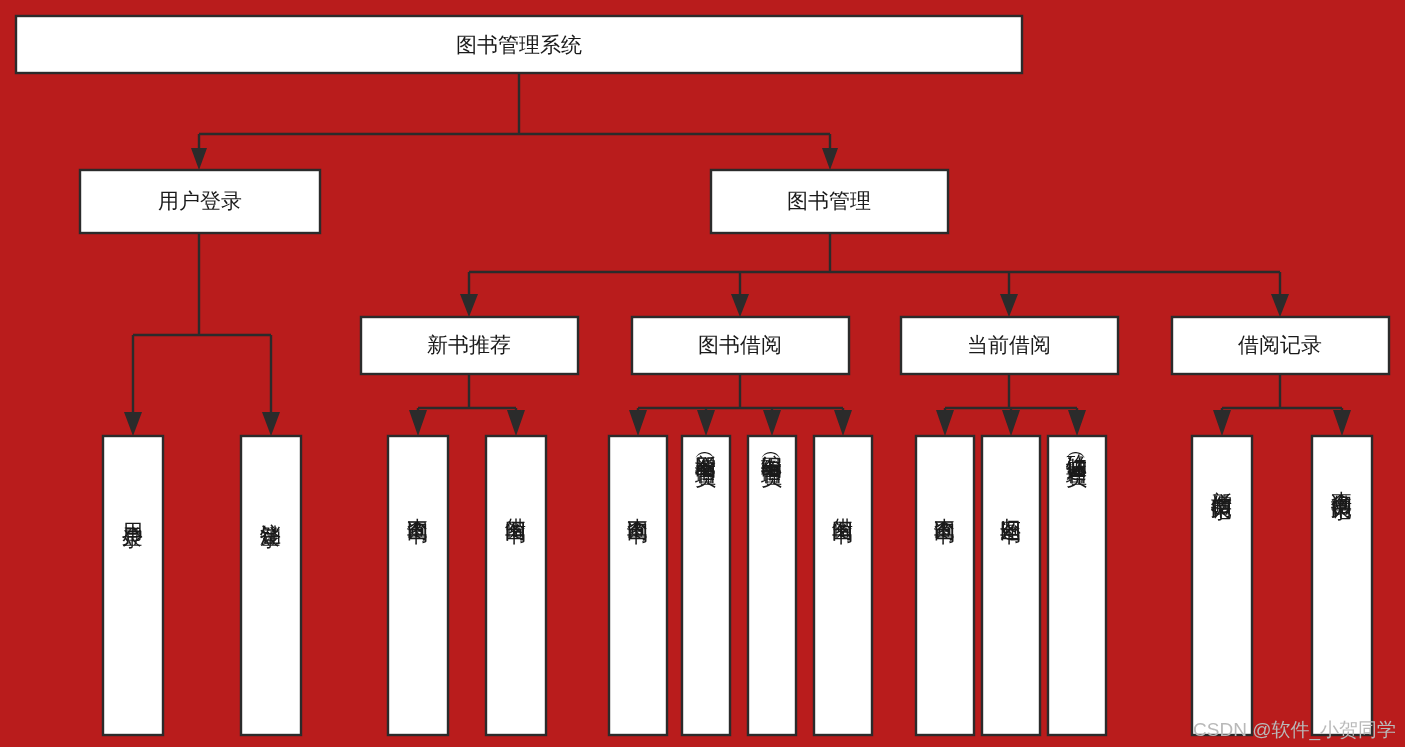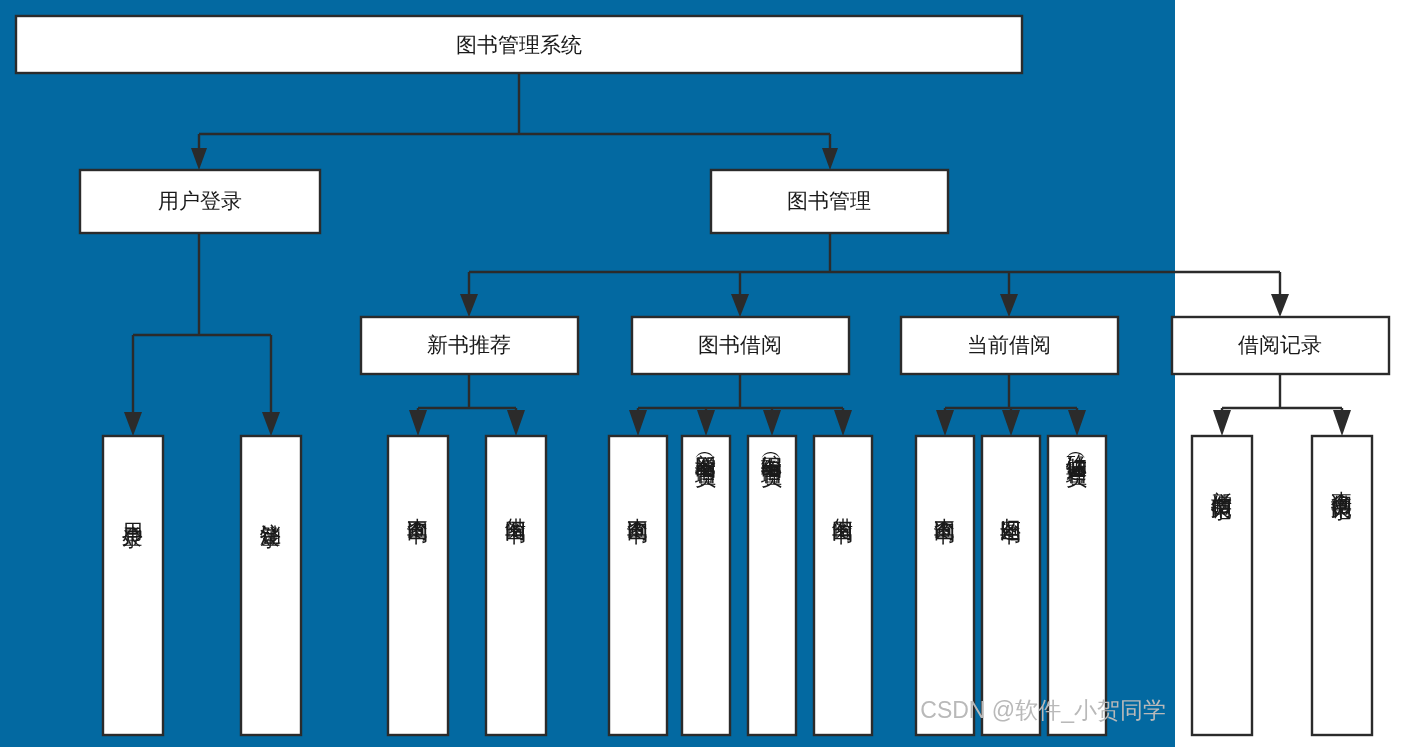--- a/index.html
+++ b/index.html
@@ -8,23 +8,23 @@
     background: #ffffff;
   }
   body {
     width: 1405px;
     height: 747px;
     font-family: "Liberation Sans", "DejaVu Sans", sans-serif;
     overflow: hidden;
   }
   #diagram-root {
     position: relative;
-    width: 1175px;
+    width: 1405px;
     height: 747px;
-    background: #0369a1;
+    background: #b91c1c;
   }
   svg.diagram-svg {
     position: absolute;
     top: 0;
     left: 0;
     width: 1405px;
     height: 747px;
     display: block;
   }
   .node-box {
@@ -55,23 +55,23 @@
     font-size: 21px;
     fill: #1a1a1a;
     writing-mode: vertical-rl;
     text-orientation: upright;
     text-anchor: middle;
     letter-spacing: 2px;
   }
   .watermark {
     position: absolute;
     right: 9px;
-    bottom: 21px;
-    font-family: "Liberation Sans", "DejaVu Sans", sans-serif;
-    font-size: 23px;
+    bottom: 4px;
+    font-family: "Liberation Sans", "DejaVu Sans", sans-serif;
+    font-size: 19px;
     color: #b9b9b9;
     white-space: nowrap;
     user-select: none;
   }
 </style>
 </head>
 <body>
 
 <div id="diagram-root">
 

